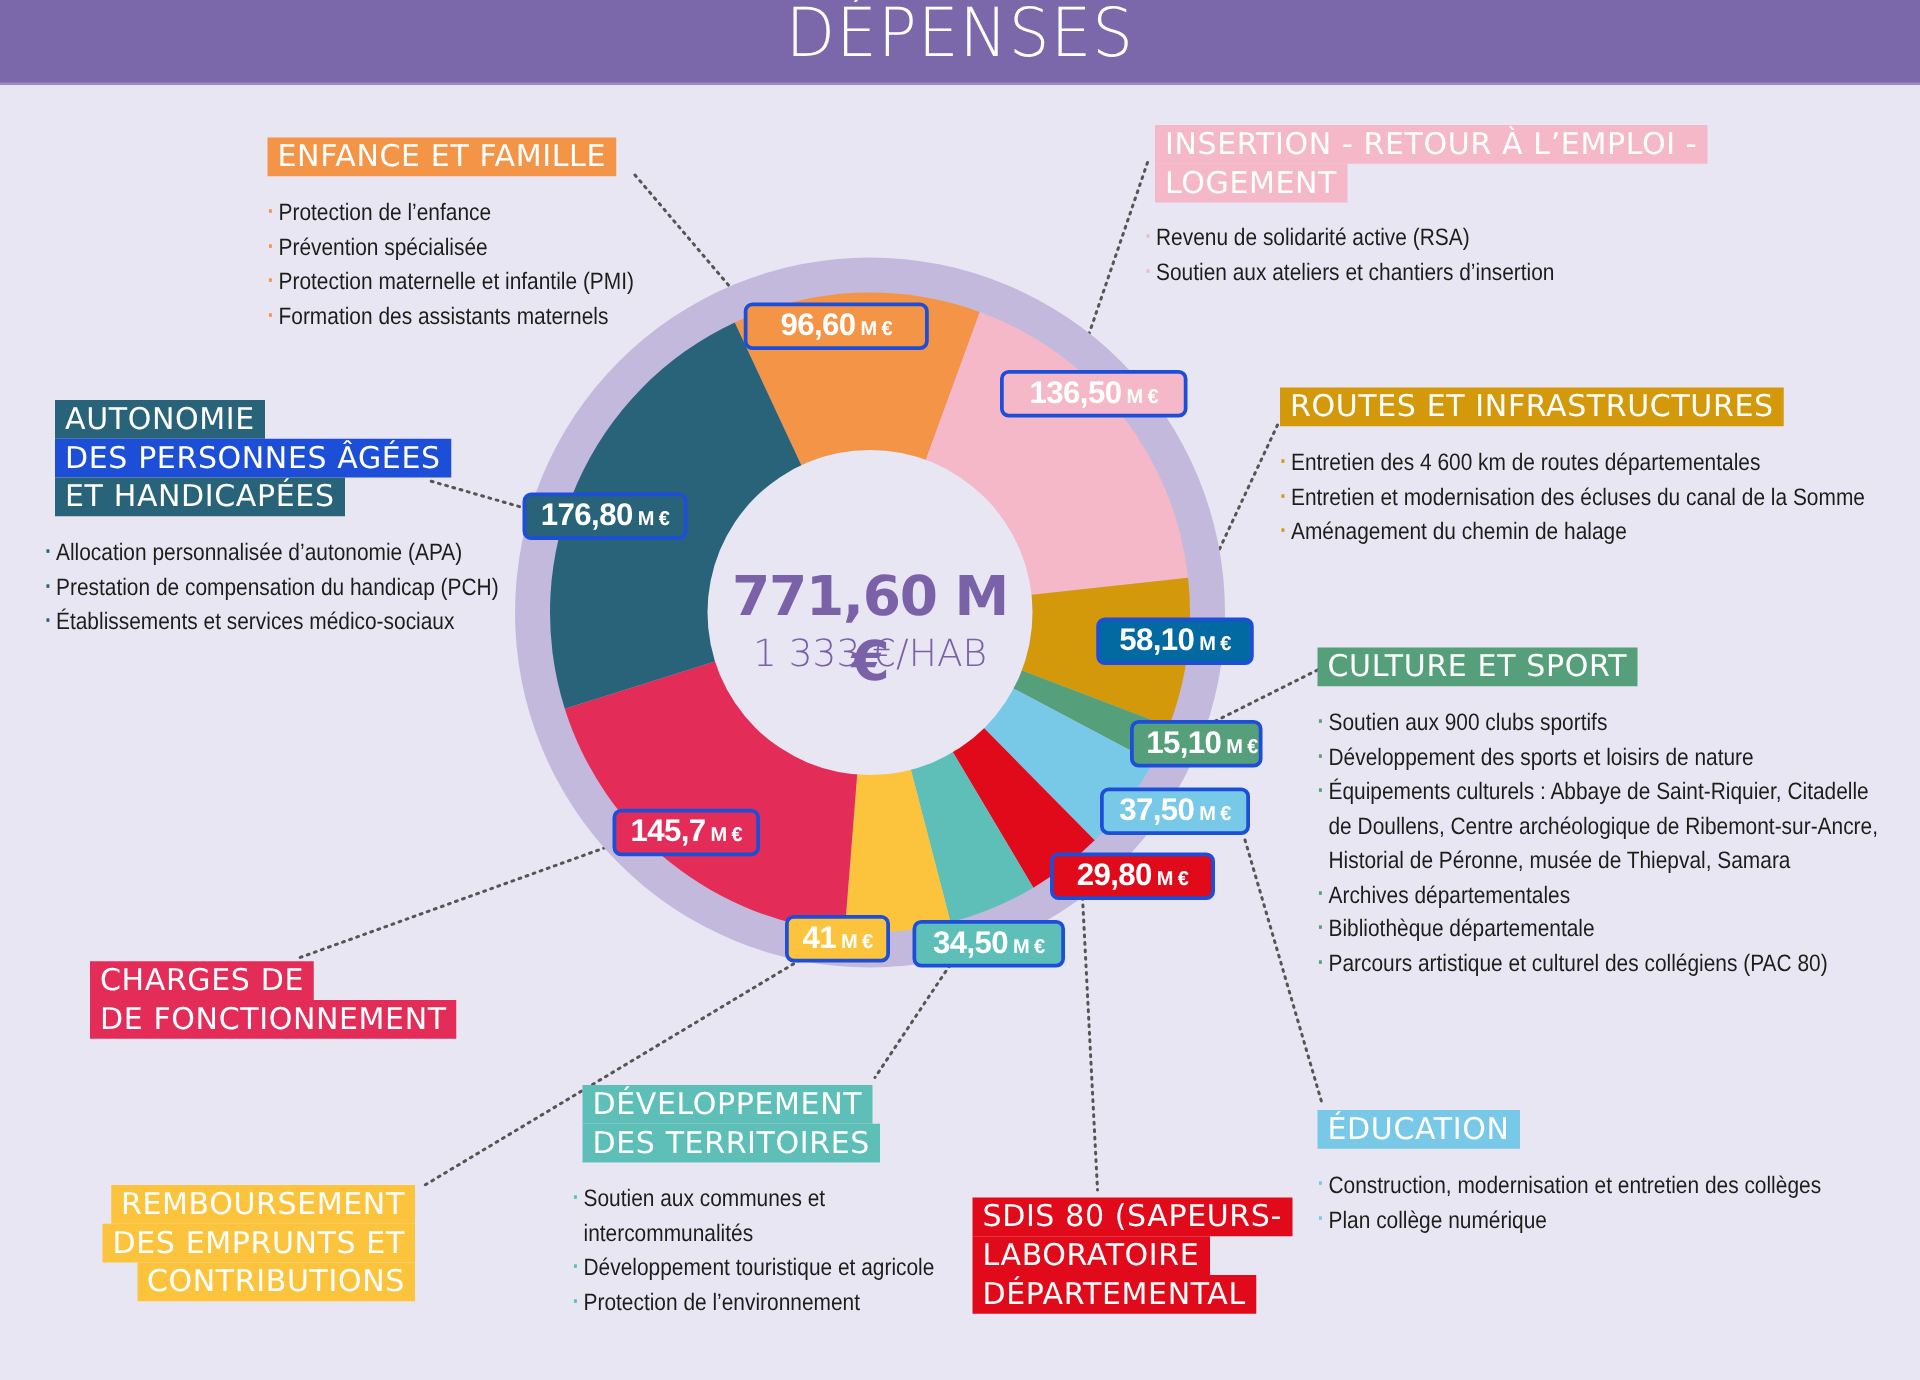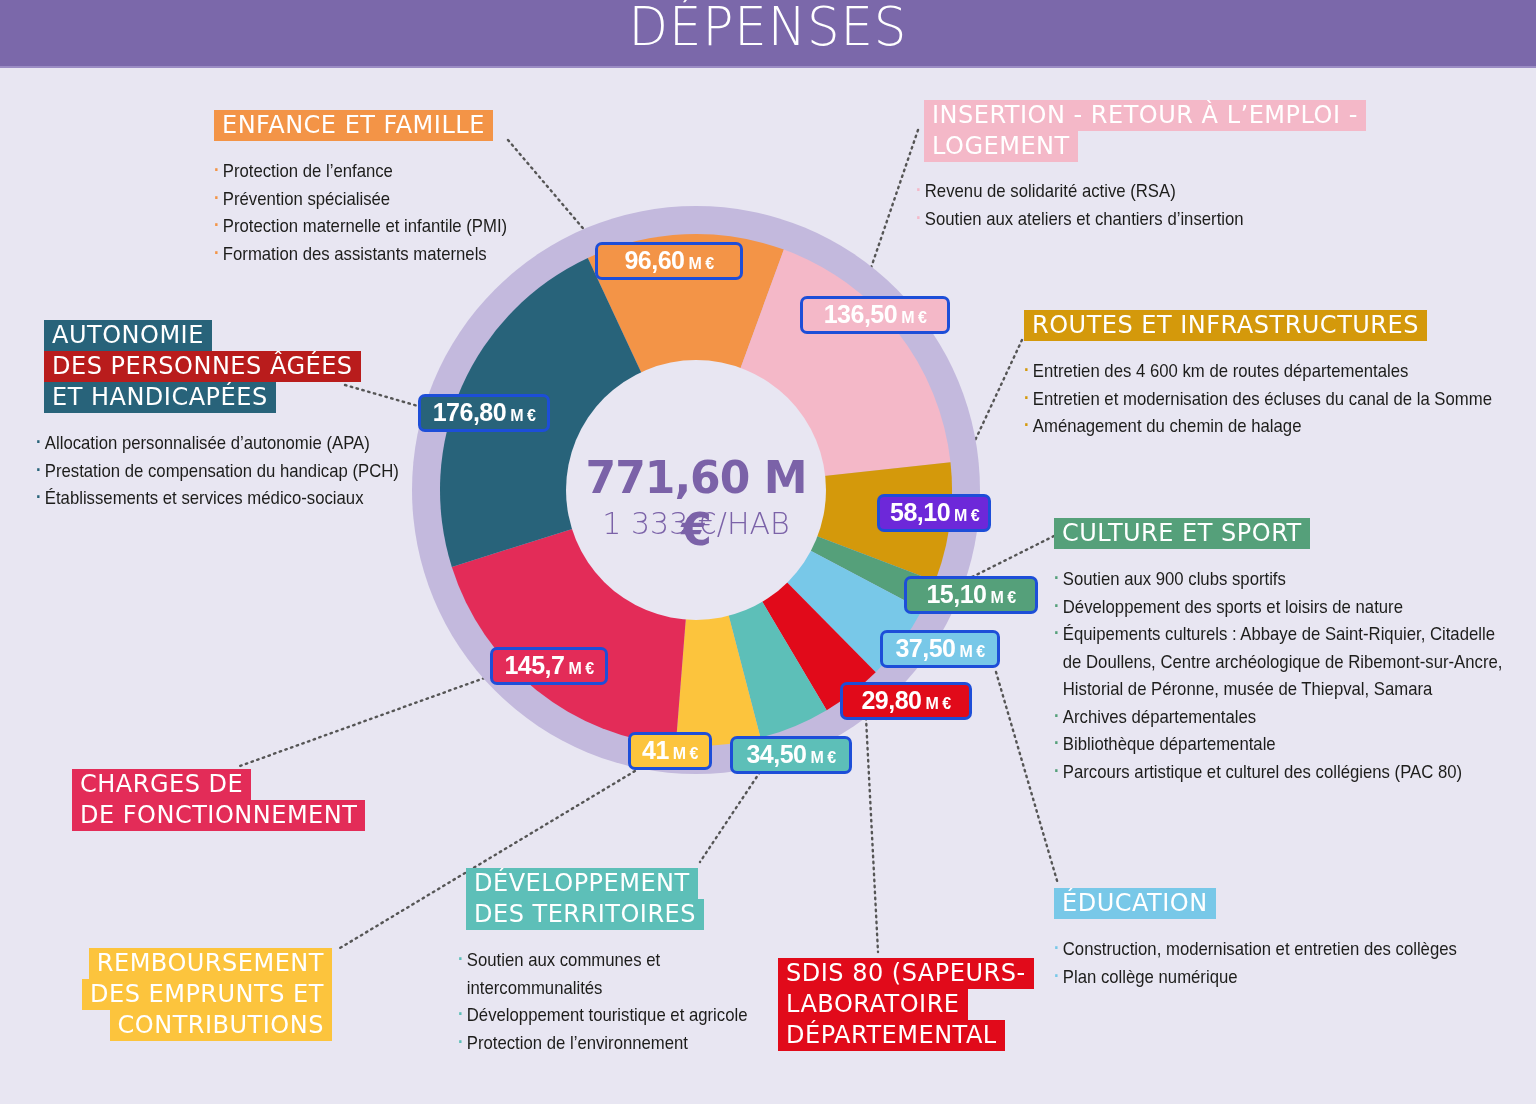--- a/index.html
+++ b/index.html
@@ -55,22 +55,22 @@
       <path d="M696,490 L451.8327942089163,566.9309795607373 A256,256 0 0 1 587.809724994381,257.9852065186176 Z" fill="#28637a"></path>
     </g>
   <circle cx="696" cy="490" r="130" fill="#e8e6f2"></circle>
 </svg>
 
 <div class="center-total">771,60 M €</div>
 <div class="center-sub">1 333 €/HAB</div>
 
 <div class="val-label" style="left:595px;top:242px;width:148px;background:#f39447;"><span>96,60</span><span class="unit">M €</span></div>
 <div class="val-label" style="left:800px;top:296px;width:150px;background:#f4b8c8;"><span>136,50</span><span class="unit">M €</span></div>
-<div class="val-label" style="left:877px;top:494px;width:114px;background:#6d28d9;"><span>58,10</span><span class="unit">M €</span></div>
-<div class="val-label" style="left:904px;top:576px;width:134px;background:#55a07a;"><span>15,10</span><span class="unit">M €</span></div>
+<div class="val-label" style="left:877px;top:494px;width:126px;background:#0369a1;"><span>58,10</span><span class="unit">M €</span></div>
+<div class="val-label" style="left:904px;top:576px;width:106px;background:#55a07a;"><span>15,10</span><span class="unit">M €</span></div>
 <div class="val-label" style="left:880px;top:630px;width:120px;background:#78c8e8;"><span>37,50</span><span class="unit">M €</span></div>
 <div class="val-label" style="left:840px;top:682px;width:132px;background:#e10a1a;"><span>29,80</span><span class="unit">M €</span></div>
 <div class="val-label" style="left:730px;top:736px;width:122px;background:#5dbfb8;"><span>34,50</span><span class="unit">M €</span></div>
 <div class="val-label" style="left:628px;top:732px;width:84px;background:#fcc43d;padding:0 6px;"><span>41</span><span class="unit">M €</span></div>
 <div class="val-label" style="left:490px;top:647px;width:118px;background:#e32c58;"><span>145,7</span><span class="unit">M €</span></div>
 <div class="val-label" style="left:418px;top:394px;width:132px;background:#28637a;"><span>176,80</span><span class="unit">M €</span></div>
 
 <div class="title-box" style="left:214px;top:110px;">
   <span style="background:#f39447;">ENFANCE ET FAMILLE</span>
 </div>
@@ -144,20 +144,20 @@
   <span class="line"><span style="background:#fcc43d;">CONTRIBUTIONS</span></span>
 </div>
 
 <div class="title-box" style="left:64px;top:769px;">
   <span class="line"><span style="background:#e32c58;">CHARGES DE</span></span>
   <span class="line"><span style="background:#e32c58;">DE FONCTIONNEMENT</span></span>
 </div>
 
 <div class="title-box" style="left:36px;top:320px;">
   <span class="line"><span style="background:#28637a;">AUTONOMIE</span></span>
-  <span class="line"><span style="background:#b91c1c;">DES PERSONNES ÂGÉES</span></span>
+  <span class="line"><span style="background:#1d4ed8;">DES PERSONNES ÂGÉES</span></span>
   <span class="line"><span style="background:#28637a;">ET HANDICAPÉES</span></span>
 </div>
 <ul class="bullets" style="left:36px;top:429px;--bc:#28637a;">
   <li>Allocation personnalisée d’autonomie (APA)</li>
   <li>Prestation de compensation du handicap (PCH)</li>
   <li>Établissements et services médico-sociaux</li>
 </ul>
 
 </body></html>

